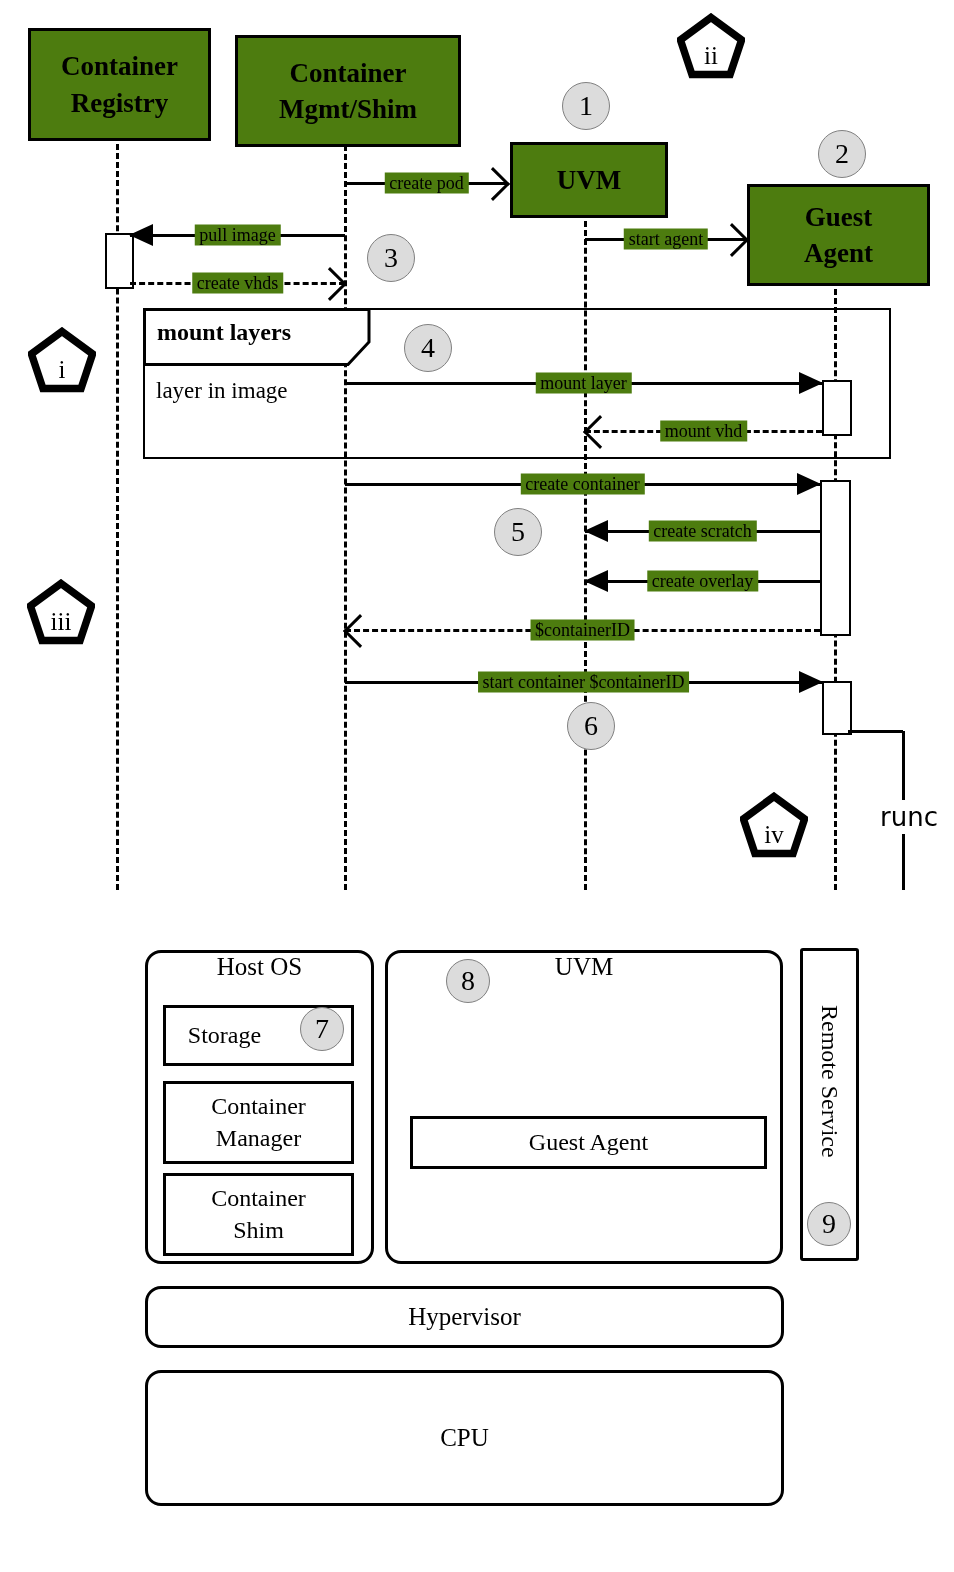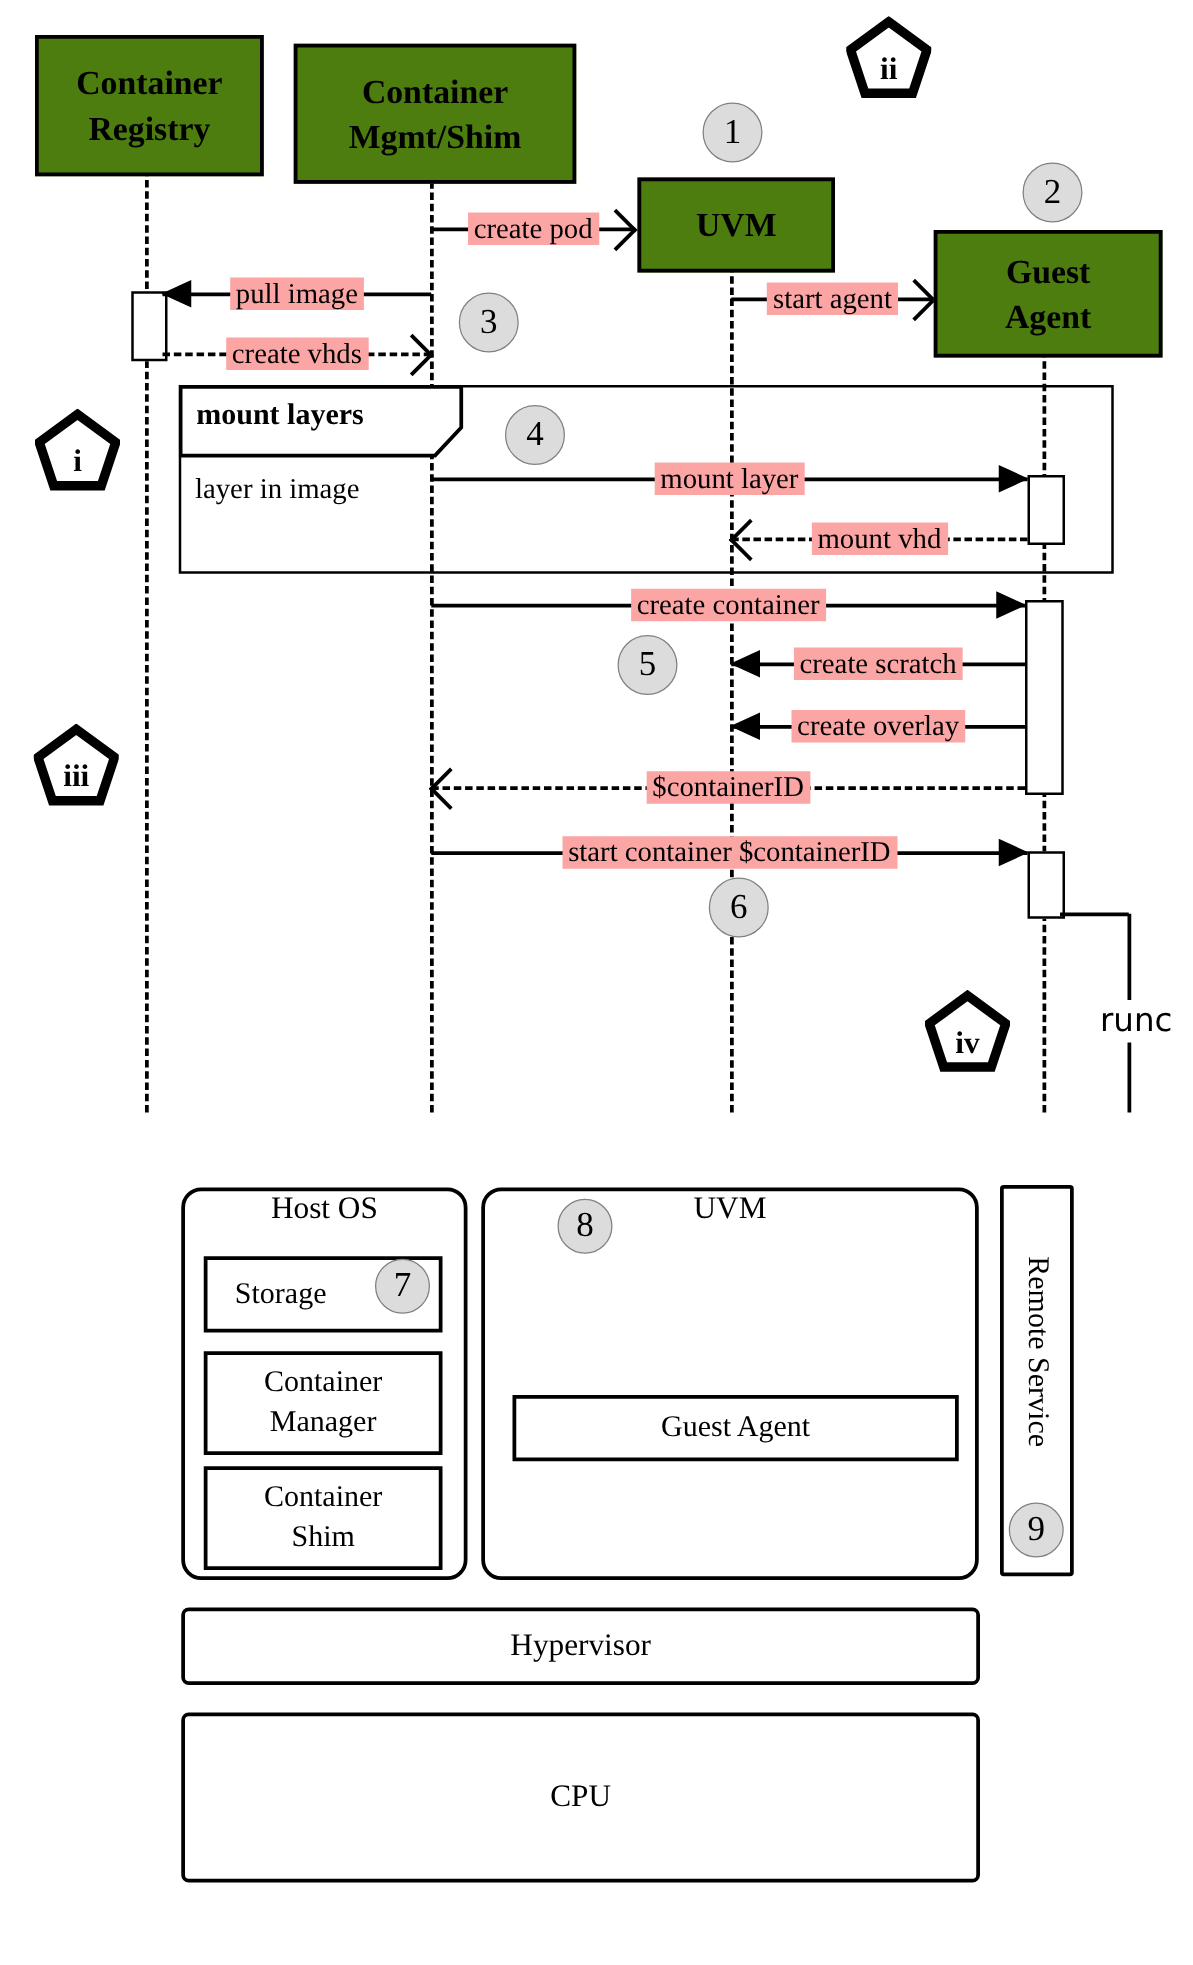--- a/index.html
+++ b/index.html
@@ -18,44 +18,44 @@
   .frag-title{position:absolute;left:12px;top:9px;font-weight:bold;font-size:24px;white-space:nowrap;}
   .frag-guard{position:absolute;left:11px;top:68px;font-size:23px;white-space:nowrap;}
 
   .activation{position:absolute;border:2.5px solid #000;background:#fff;z-index:4;}
 
   .msg{position:absolute;height:0;z-index:5;}
   .msg-line{position:absolute;left:0;right:0;top:-1.5px;}
   .msg-line.solid{border-top:3px solid #000;}
   .msg-line.dashed{border-top:3px dashed #000;}
   .msg-label{position:absolute;left:50%;top:0;transform:translate(-50%,-50%);
-             background:#fca5a5;padding:0 5px;font-size:23px;white-space:nowrap;}
+             background:#4d7c0f;padding:0 5px;font-size:18px;white-space:nowrap;}
   .head{position:absolute;}
   .head.filled-right{right:-1px;top:0;transform:translateY(-50%);width:0;height:0;
       border-top:11px solid transparent;border-bottom:11px solid transparent;border-left:24px solid #000;}
   .head.filled-left{left:-1px;top:0;transform:translateY(-50%);width:0;height:0;
       border-top:11px solid transparent;border-bottom:11px solid transparent;border-right:24px solid #000;}
   .head.open-right{right:3px;top:-11px;width:21px;height:21px;
       border-top:3px solid #000;border-right:3px solid #000;transform:rotate(45deg);}
   .head.open-left{left:3px;top:-11px;width:21px;height:21px;
       border-top:3px solid #000;border-left:3px solid #000;transform:rotate(-45deg);}
 
   .stepnum{position:absolute;border-radius:50%;background:#dcdcdc;border:1.5px solid #808080;
            display:flex;align-items:center;justify-content:center;font-size:28px;z-index:7;}
-  .pentagon{position:absolute;width:68px;height:66px;z-index:7;font-weight:bold;}
+  .pentagon{position:absolute;width:68px;height:66px;z-index:7;}
   .pentagon .plabel{position:absolute;left:0;top:10px;width:100%;height:100%;display:flex;
            align-items:center;justify-content:center;font-size:25px;}
 
   .runc-label{position:absolute;background:#fff;padding:2px 4px;font-size:26px;
            font-family:"DejaVu Sans","Liberation Sans",sans-serif;z-index:5;}
 
   
   .arch-box{position:absolute;border:3.5px solid #000;background:#fff;z-index:2;}
   .rounded{border-radius:16px;}
-  .rounded-sm{border-radius:6px;}
+  .rounded-sm{border-radius:16px;}
   .arch-title{position:absolute;left:0;right:0;top:0;text-align:center;font-size:25px;}
   .comp{position:absolute;border:3px solid #000;background:#fff;display:flex;
         align-items:center;justify-content:center;text-align:center;font-size:24px;line-height:1.3;}
   .comp .wrap-narrow{display:inline-block;max-width:135px;}
   .bar-label{display:flex;align-items:center;justify-content:center;font-size:25px;}
   .vertical-text{position:absolute;left:0;top:0;width:100%;height:85%;display:flex;
         align-items:center;justify-content:center;writing-mode:vertical-rl;font-size:24px;}
 </style>
 </head>
 <body>

